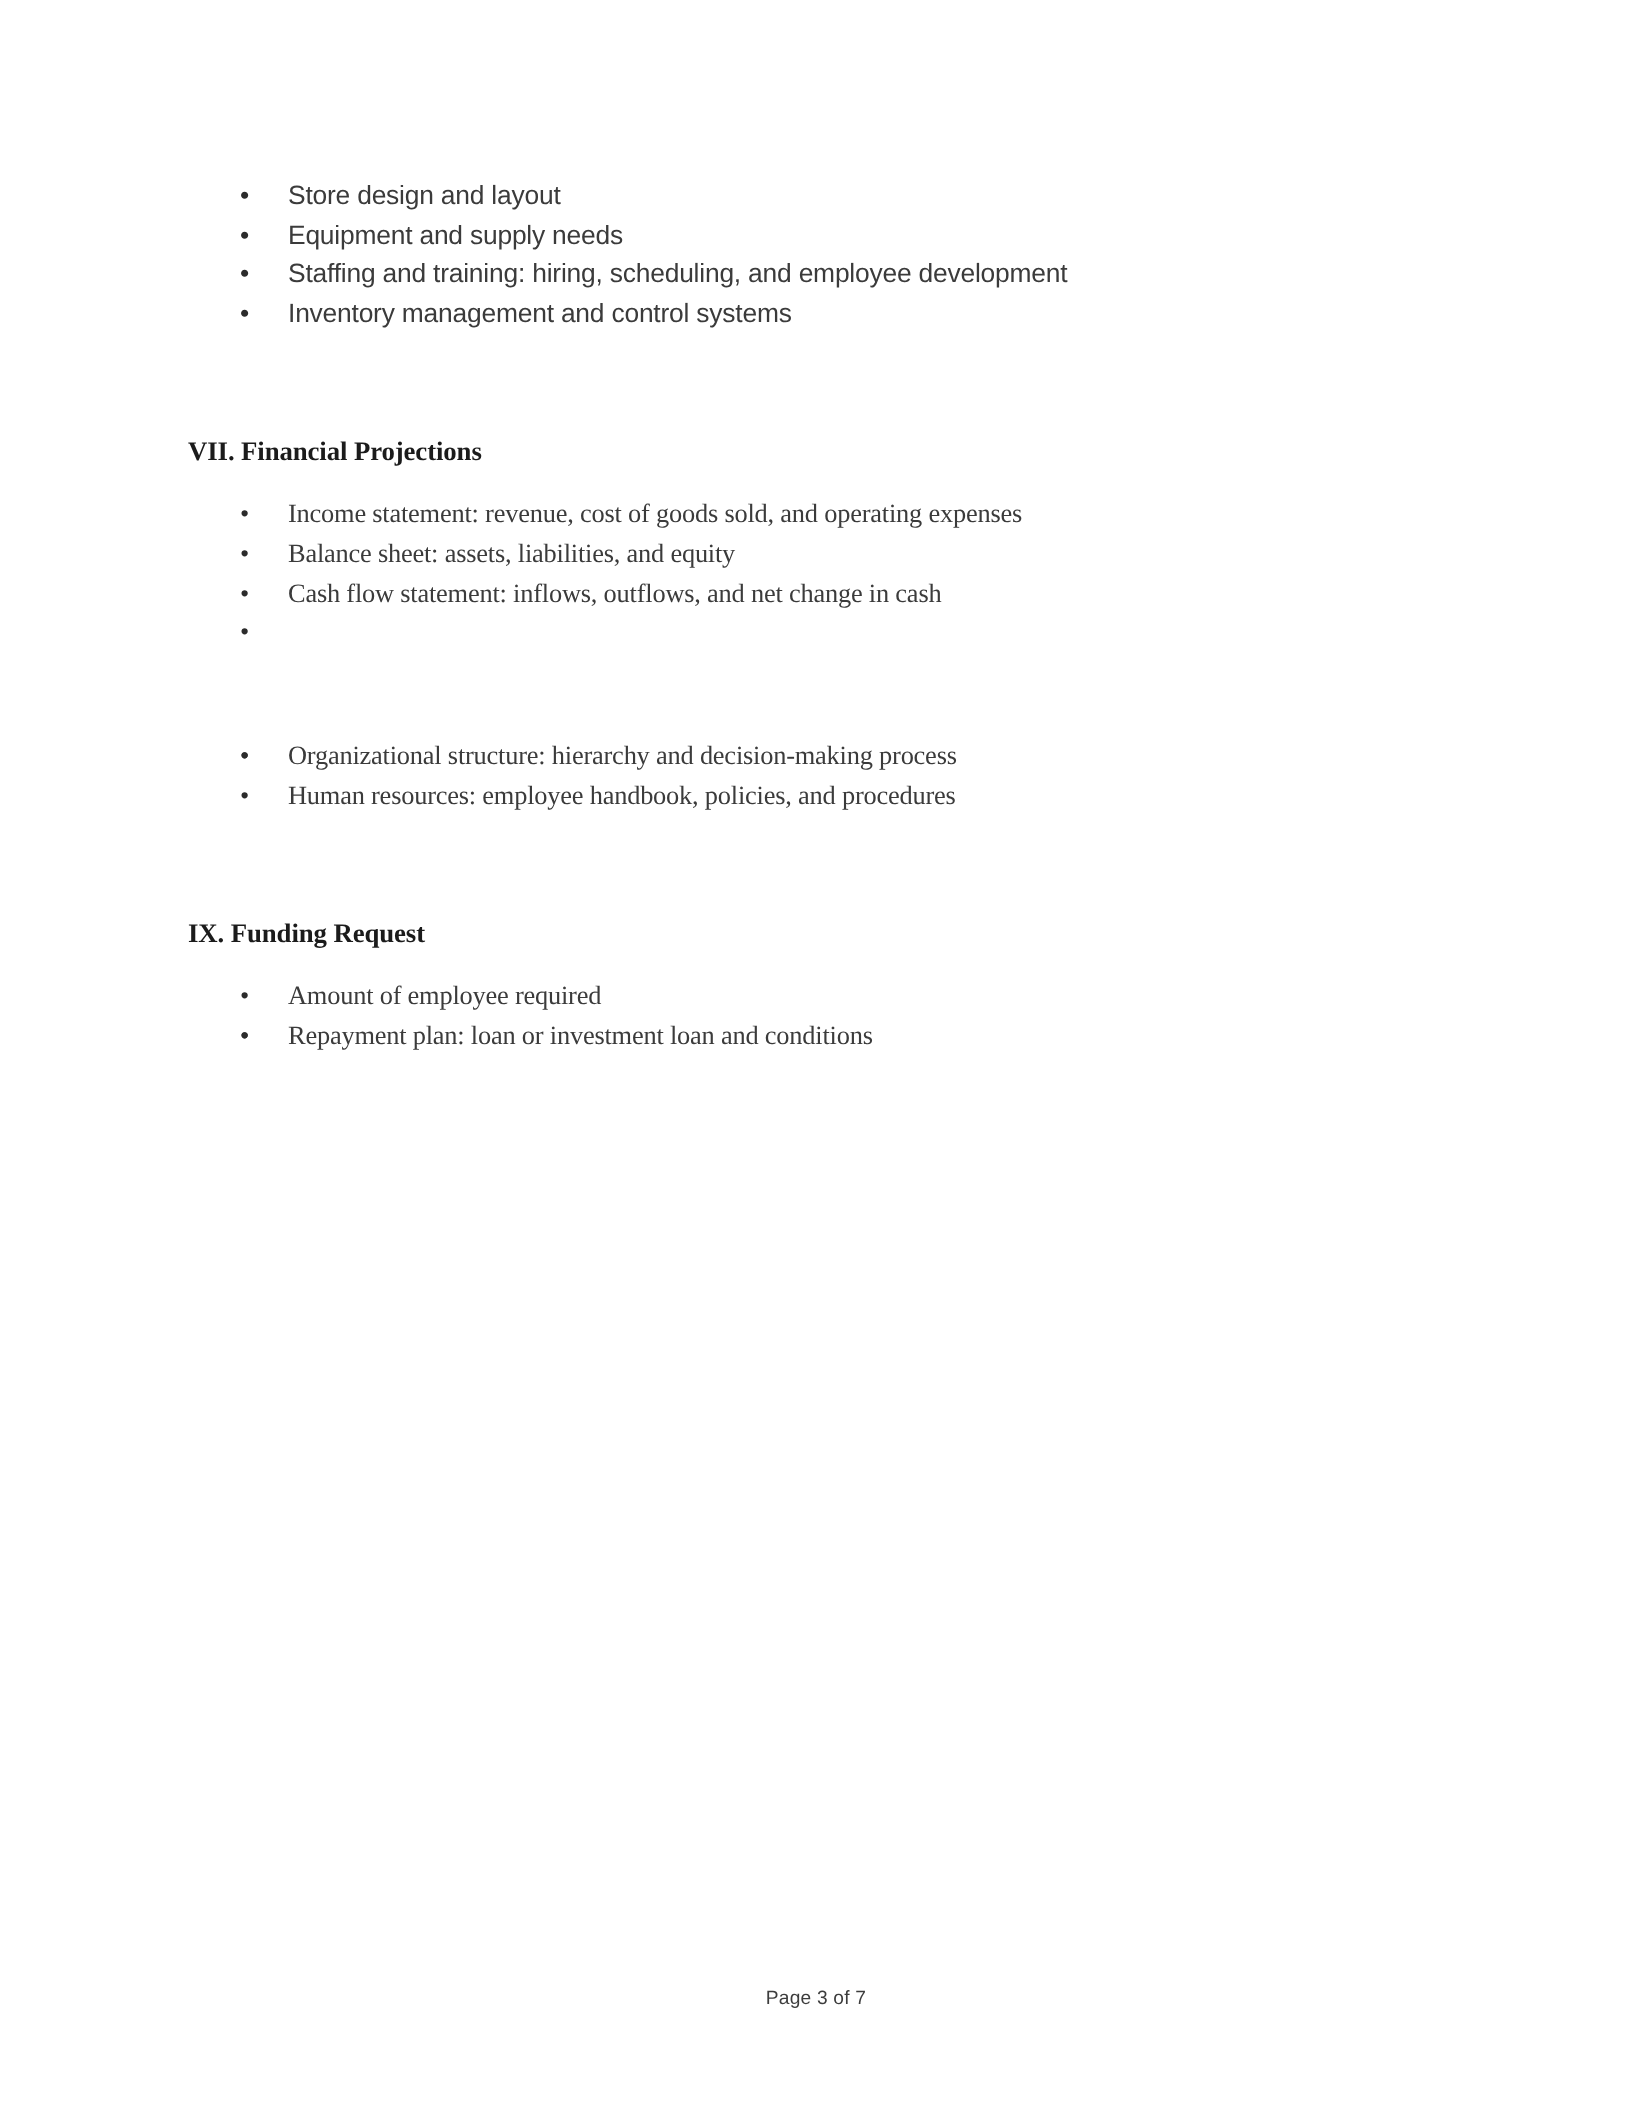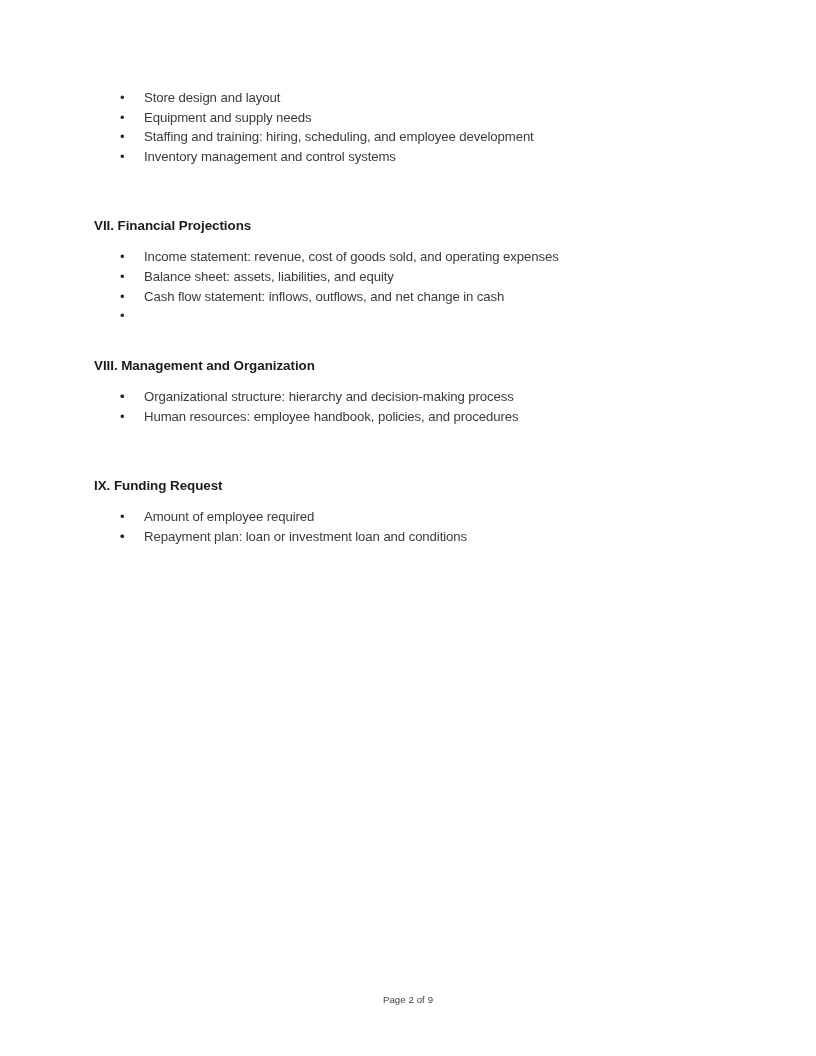--- a/index.html
+++ b/index.html
@@ -56,21 +56,21 @@
     color: #1b1b1b;
     font-size: 13.4px;
     font-weight: bold;
     line-height: 19px;
     letter-spacing: -0.05px;
     white-space: nowrap;
   }
 
   
   .lead-list { margin-bottom: 0; }
-  .section-block { margin-top: 0; }
+  .section-block { margin-top: 0; font-family: Liberation Serif, serif; }
   .spacer-before-heading { height: 50px; }
   .spacer-after-heading { height: 12px; }
 
   
   .page-footer {
     position: absolute;
     left: 0;
     right: 0;
     top: 994px;
     text-align: center;
@@ -101,21 +101,20 @@
           <div class="spacer-after-heading"></div>
           <ul class="bullet-list">
             <li class="bullet-item"><span class="bullet-glyph">•</span><span>Income statement: revenue, cost of goods sold, and operating expenses</span></li>
             <li class="bullet-item"><span class="bullet-glyph">•</span><span>Balance sheet: assets, liabilities, and equity</span></li>
             <li class="bullet-item"><span class="bullet-glyph">•</span><span>Cash flow statement: inflows, outflows, and net change in cash</span></li>
             <li class="bullet-item"><span class="bullet-glyph">•</span></li>
           </ul>
         </div>
         <div class="section-block">
           <div class="spacer-before-heading"></div>
-          <h2 class="section-heading">VIII. Management and Organization</h2>
           <div class="spacer-after-heading"></div>
           <ul class="bullet-list">
             <li class="bullet-item"><span class="bullet-glyph">•</span></li>
             <li class="bullet-item"><span class="bullet-glyph">•</span><span>Organizational structure: hierarchy and decision-making process</span></li>
             <li class="bullet-item"><span class="bullet-glyph">•</span><span>Human resources: employee handbook, policies, and procedures</span></li>
           </ul>
         </div>
         <div class="section-block">
           <div class="spacer-before-heading"></div>
           <h2 class="section-heading">IX. Funding Request</h2>
@@ -123,15 +122,15 @@
           <ul class="bullet-list">
             <li class="bullet-item"><span class="bullet-glyph">•</span><span>Amount of employee required</span></li>
             <li class="bullet-item"><span class="bullet-glyph">•</span></li>
             <li class="bullet-item"><span class="bullet-glyph">•</span><span>Repayment plan: loan or investment loan and conditions</span></li>
           </ul>
         </div>
       </div>
 
   </div>
 
-  <div class="page-footer">Page 2 of 9</div>
+  <div class="page-footer">Page 3 of 7</div>
 
 </div>
 
 </body></html>

